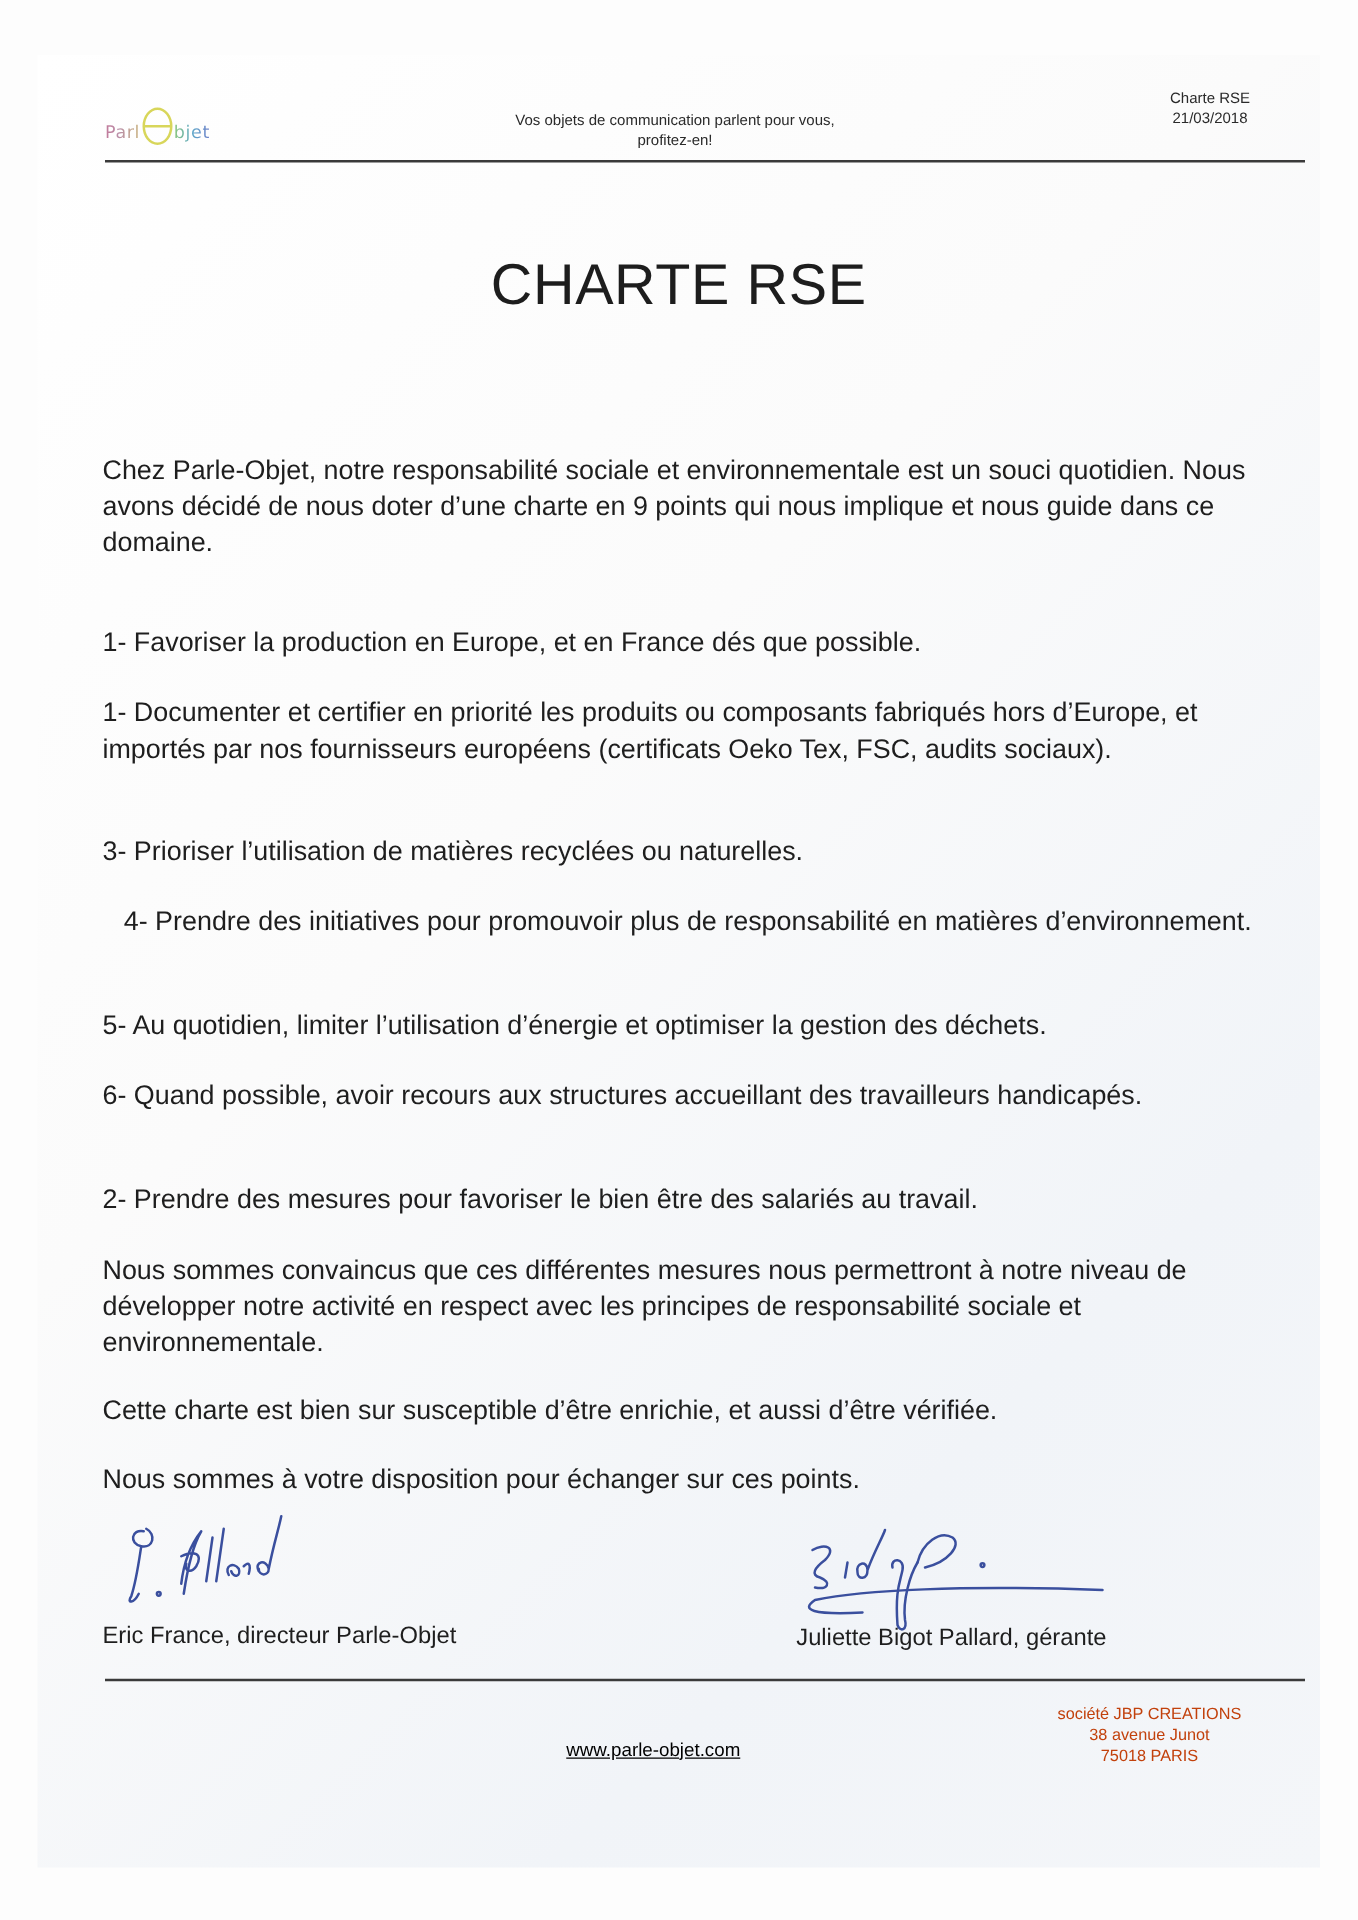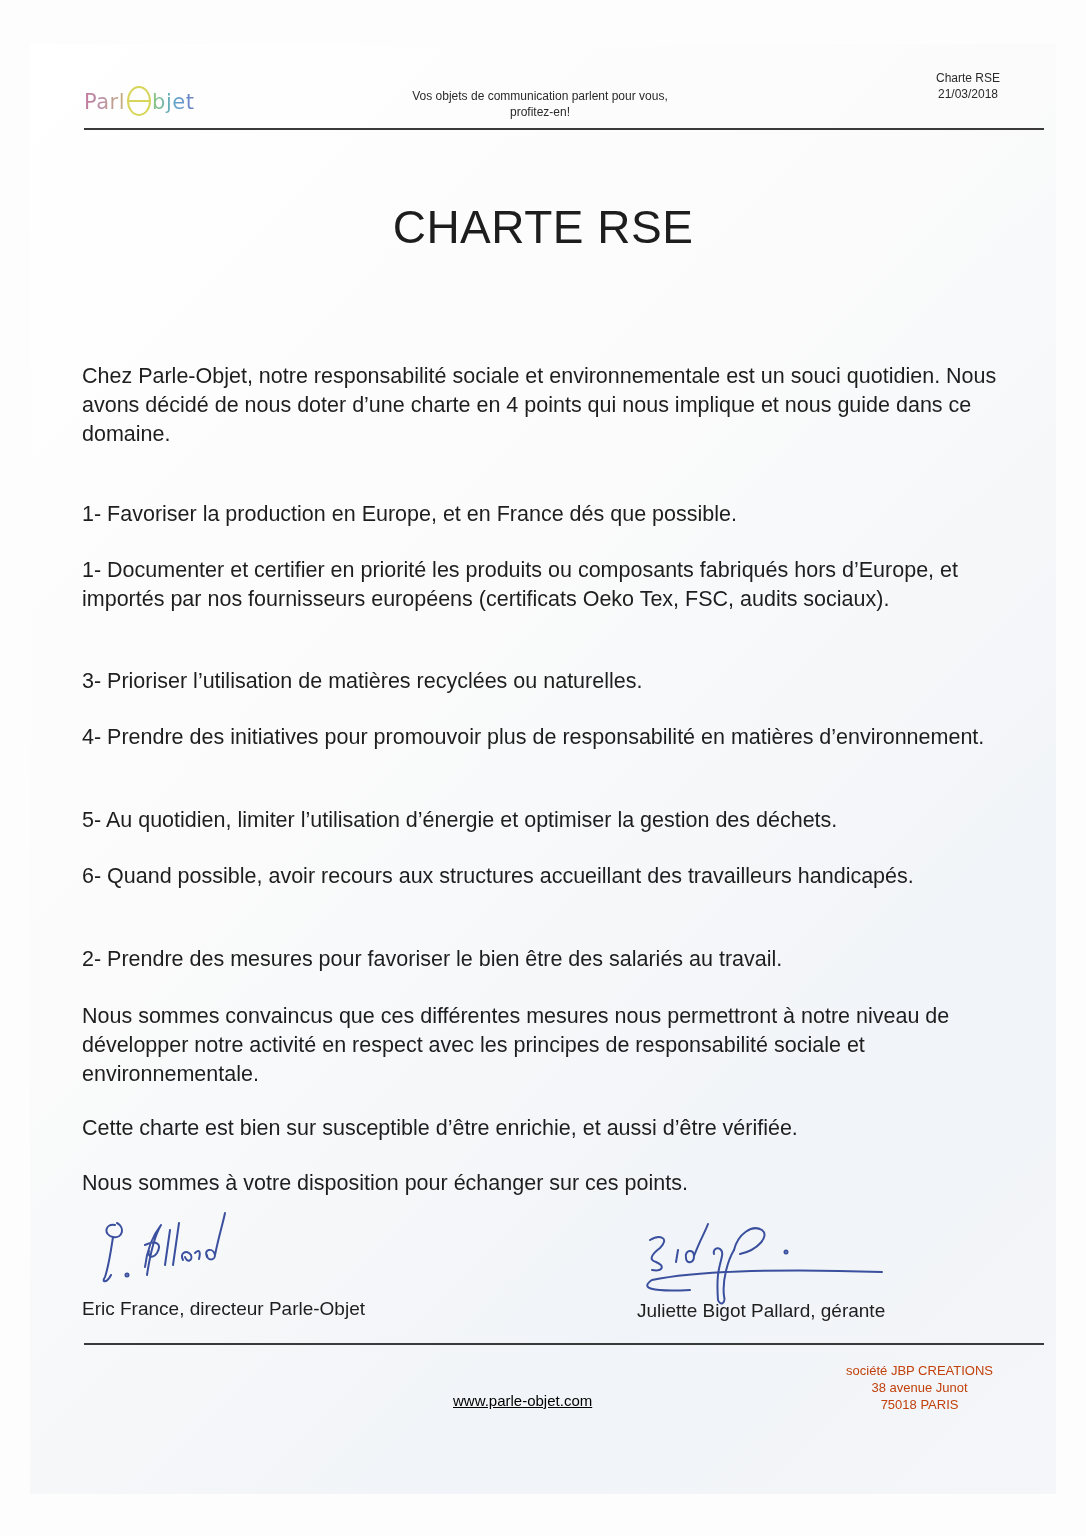--- a/index.html
+++ b/index.html
@@ -8,21 +8,21 @@
       background: #fdfdfd;
       font-family: "Liberation Sans", sans-serif;
       color: #1f1f1f;
     }
     .page {
       position: absolute; left: 30px; top: 44px; width: 1026px; height: 1450px;
       background: linear-gradient(135deg, #ffffff 0%, #fbfbfb 40%, #f1f4f8 75%, #f4f6f9 100%);
     }
     .logo {
       position: absolute; left: 84px; top: 82px;
-      font-family: "DejaVu Sans", sans-serif; font-size: 21px; letter-spacing: 0.5px;
+      font-family: "DejaVu Sans", sans-serif; font-size: 14px; letter-spacing: 0.5px;
       display: flex; align-items: flex-end; height: 32px;
     }
     .logo .l1 { background: linear-gradient(90deg,#c27a9b,#b98fa8 40%,#c7b07b); -webkit-background-clip: text; background-clip: text; color: transparent; }
     .logo .ring { display:inline-block; width: 20px; height: 26px; border: 2px solid #d8d65a; border-radius: 50%; position: relative; margin: 0 1px 0 2px; top: 2px; }
     .logo .ring::after { content:""; position:absolute; left:0; right:0; top:12px; height:2px; background:#d8d65a; }
     .logo .l2 { background: linear-gradient(90deg,#8cc77a,#5fa8c9 50%,#6d7fc8); -webkit-background-clip: text; background-clip: text; color: transparent; margin-top: 38px; }
     .tagline {
       position: absolute; left: 360px; top: 88px; width: 360px; text-align: center;
       font-size: 12px; line-height: 16px; color: #2a2a2a;
     }
@@ -70,26 +70,26 @@
 
 <div class="docinfo">
   <div>Charte RSE</div>
   <div>21/03/2018</div>
 </div>
 
 <div class="rule top"></div>
 
 <h1 class="title">CHARTE RSE</h1>
 
-<p class="body-text" style="top:362px;">Chez Parle-Objet, notre responsabilité sociale et environnementale est un souci quotidien. Nous avons décidé de nous doter d’une charte en 4 points qui nous implique et nous guide dans ce domaine.</p>
+<p class="body-text" style="top:362px;">Chez Parle-Objet, notre responsabilité sociale et environnementale est un souci quotidien. Nous avons décidé de nous doter d’une charte en 9 points qui nous implique et nous guide dans ce domaine.</p>
 
 <p class="body-text" style="top:500px;">1- Favoriser la production en Europe, et en France dés que possible.</p>
 <p class="body-text" style="top:556px;">1- Documenter et certifier en priorité les produits ou composants fabriqués hors d’Europe, et importés par nos fournisseurs européens (certificats Oeko Tex, FSC, audits sociaux).</p>
 <p class="body-text" style="top:667px;">3- Prioriser l’utilisation de matières recyclées ou naturelles.</p>
-<p class="body-text" style="top:723px;">4- Prendre des initiatives pour promouvoir plus de responsabilité en matières d’environnement.</p>
+<p class="body-text" style="top:723px;margin-left:17px;">4- Prendre des initiatives pour promouvoir plus de responsabilité en matières d’environnement.</p>
 <p class="body-text" style="top:806px;">5- Au quotidien, limiter l’utilisation d’énergie et optimiser la gestion des déchets.</p>
 <p class="body-text" style="top:862px;">6- Quand possible, avoir recours aux structures accueillant des travailleurs handicapés.</p>
 <p class="body-text" style="top:945px;">2- Prendre des mesures pour favoriser le bien être des salariés au travail.</p>
 
 <p class="body-text" style="top:1002px;">Nous sommes convaincus que ces différentes mesures nous permettront à notre niveau de développer notre activité en respect avec les principes de responsabilité sociale et environnementale.</p>
 <p class="body-text" style="top:1114px;">Cette charte est bien sur susceptible d’être enrichie, et aussi d’être vérifiée.</p>
 <p class="body-text" style="top:1169px;">Nous sommes à votre disposition pour échanger sur ces points.</p>
 
 <svg class="sig" style="left:95px; top:1205px;" width="150" height="85" viewBox="0 0 150 85">
   <g fill="none" stroke="#3a4f9e" stroke-width="2" stroke-linecap="round" stroke-linejoin="round">

